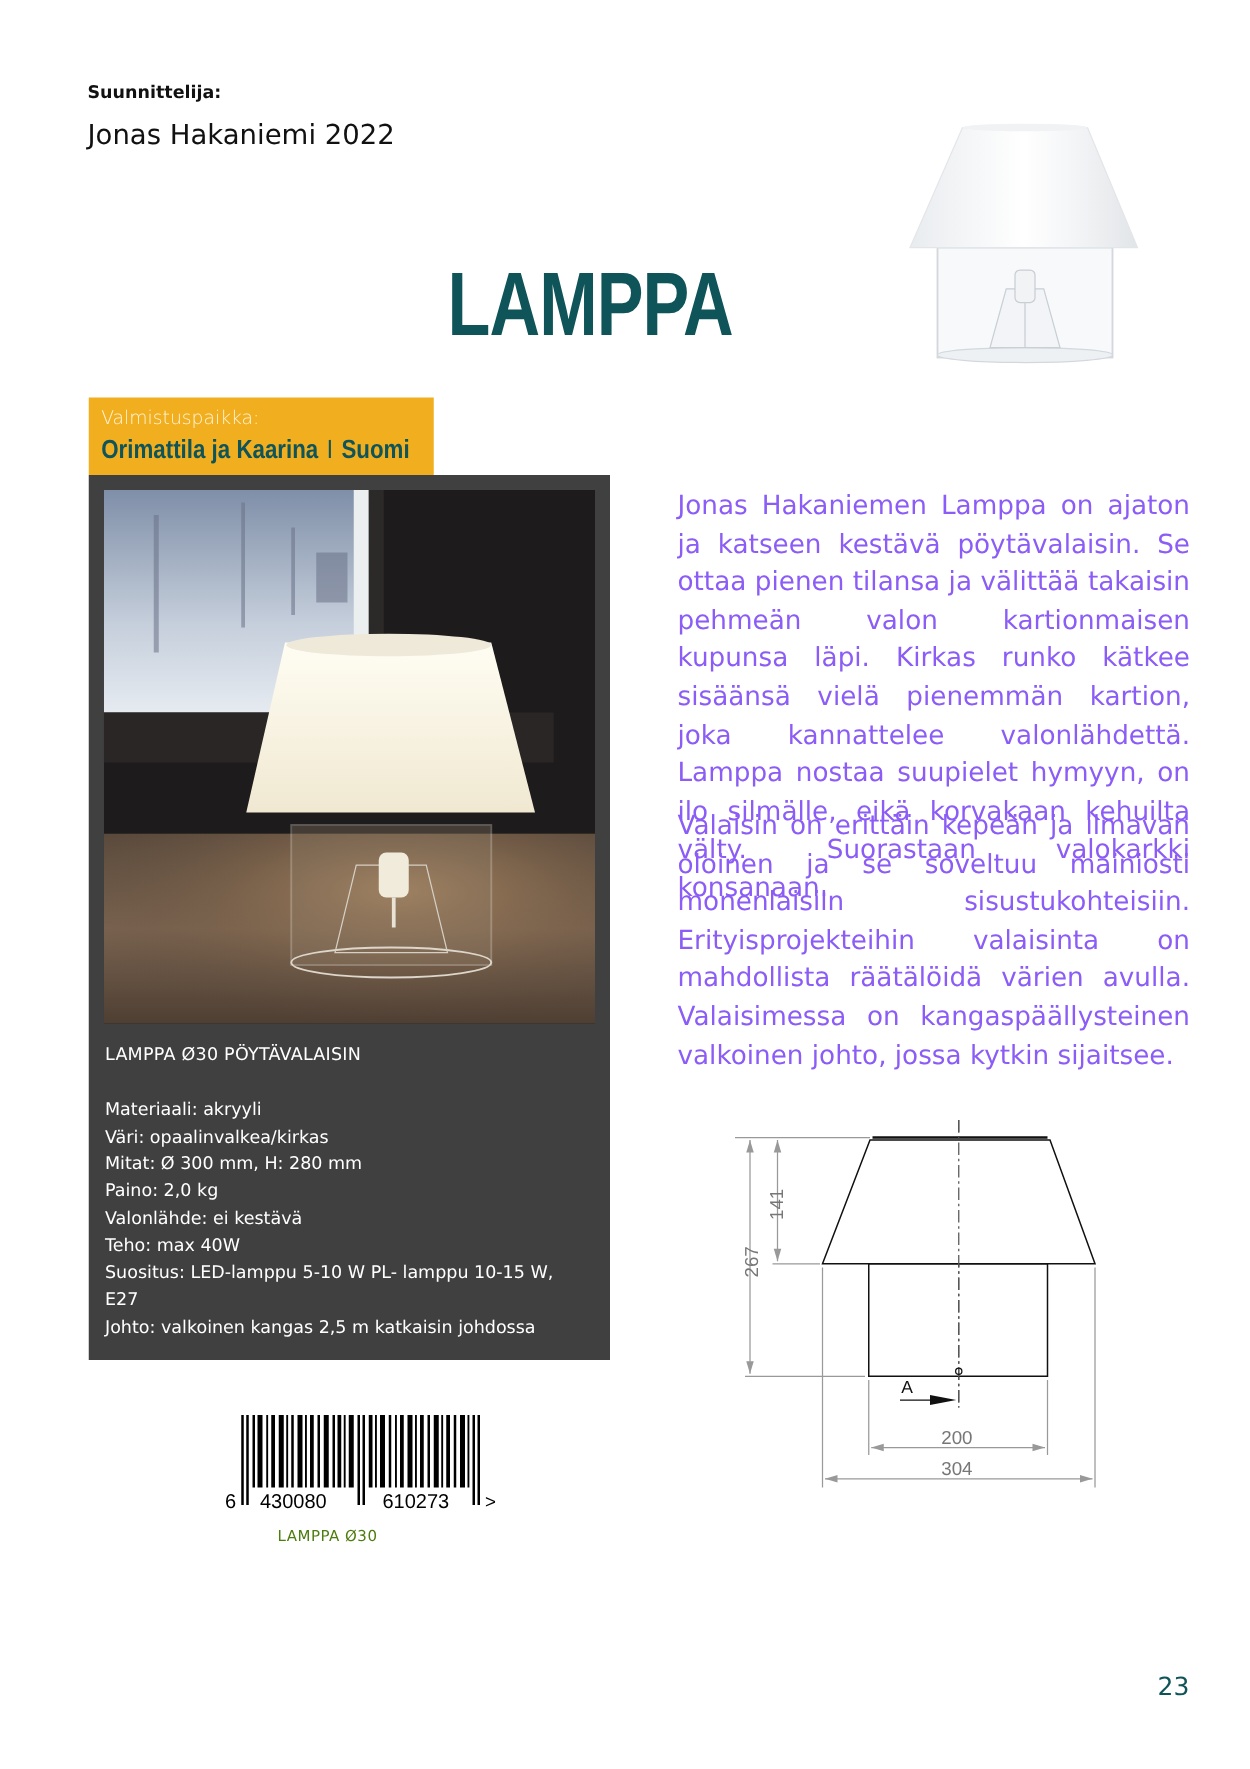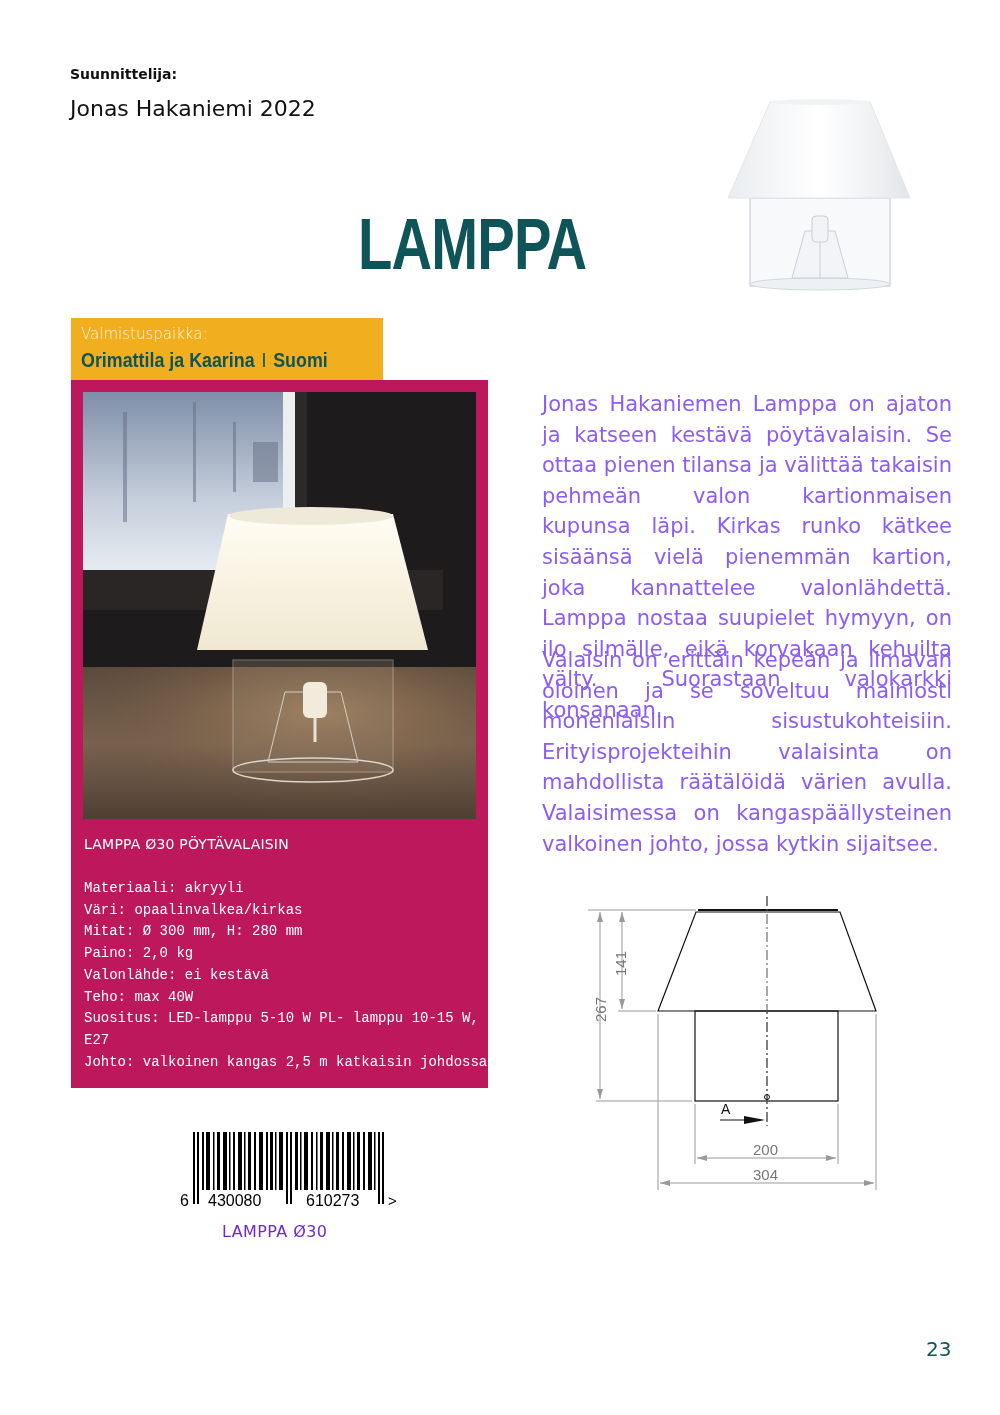--- a/index.html
+++ b/index.html
@@ -4,37 +4,37 @@
 <style>
   html, body { margin:0; padding:0; }
   body { width:1000px; height:1415px; background:#ffffff; position:relative; overflow:hidden;
          font-family:"DejaVu Sans", sans-serif; color:#1a1a1a; }
   .abs { position:absolute; }
   .designer-label { left:70px; top:66px; font-size:14px; font-weight:bold; color:#111; }
   .designer-name { left:70px; top:96px; font-size:22px; color:#111; }
   .title { left:358px; top:208px; width:260px; font-family:"Liberation Sans", sans-serif; font-weight:bold;
            font-size:72px; letter-spacing:-1px; color:#0f5459; transform:scaleX(0.78); transform-origin:left top; line-height:1; }
   .hero-lamp { left:720px; top:88px; width:200px; height:205px; }
-  .origin-box { left:71px; top:318px; width:312px; height:62px; background:#f1ae1f; }
+  .origin-box { left:71px; top:318px; width:276px; height:62px; background:#f1ae1f; }
   .origin-label { left:10px; top:7px; font-size:15px; color:#fff3d6; font-weight:300; }
   .origin-value { left:10px; top:30px; font-family:"Liberation Sans", sans-serif; font-size:21px; font-weight:bold; color:#0f5459;
                   transform:scaleX(0.85); transform-origin:left top; white-space:nowrap; }
   .origin-value .sep { font-weight:normal; margin:0 8px; }
-  .spec-box { left:71px; top:380px; width:417px; height:708px; background:#be185d; }
+  .spec-box { left:71px; top:380px; width:417px; height:708px; background:#404040; }
   .photo { left:12px; top:12px; width:393px; height:427px; overflow:hidden; }
   .spec-title { left:13px; top:456px; font-size:14px; color:#ffffff; letter-spacing:0.2px; }
   .spec-list { left:13px; top:498px; width:395px; font-size:14px; color:#ffffff; line-height:21.7px; }
-  .spec-list div { white-space:nowrap;font-family:Liberation Mono, monospace; }
+  .spec-list div { white-space:nowrap; }
   .desc { left:542px; width:410px; font-size:21px; line-height:30.6px; color:#8b5cf6; text-align:justify; }
   .desc p { margin:0; }
   .desc1 { top:389px; }
   .desc2 { top:645px; }
   .drawing { left:570px; top:890px; width:330px; height:310px; }
   .barcode { left:180px; top:1130px; width:230px; height:85px; }
-  .barcode-caption { left:222px; top:1222px; font-size:16px; color:#6d28d9; letter-spacing:0.4px; }
+  .barcode-caption { left:222px; top:1222px; font-size:12px; color:#4d7c0f; letter-spacing:0.4px; }
   .page-number { left:926px; top:1337px; font-size:20px; color:#0f5459;text-align:center; }
 </style>
 </head>
 <body>
 
 <div class="abs designer-label">Suunnittelija:</div>
 <div class="abs designer-name">Jonas Hakaniemi 2022</div>
 
 <div class="abs title">LAMPPA</div>
 

